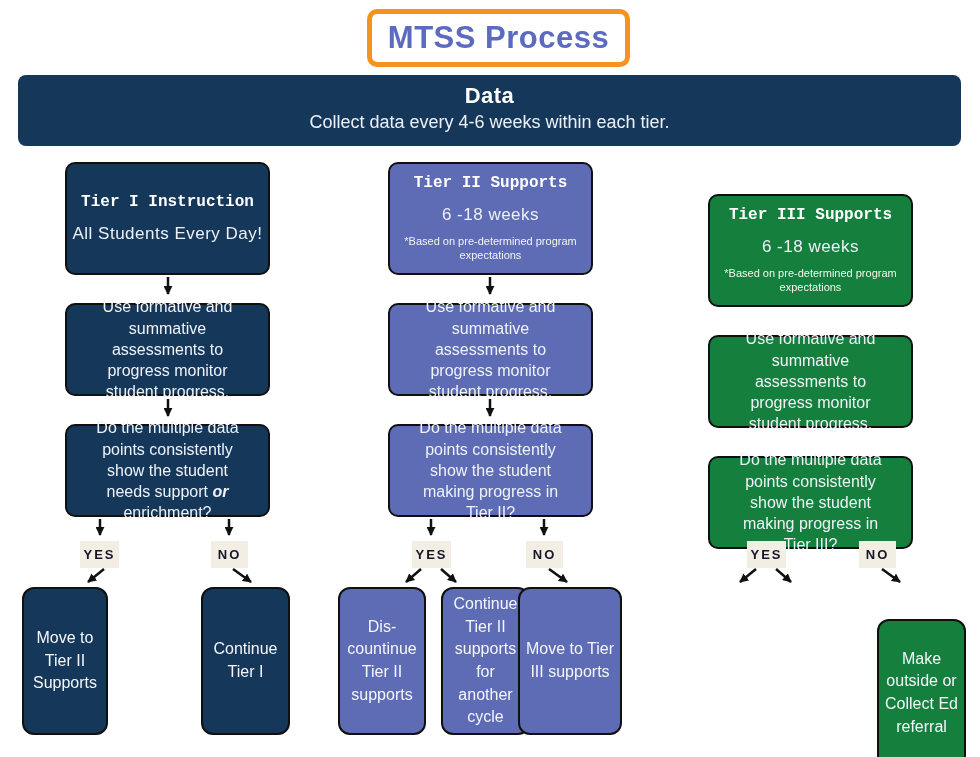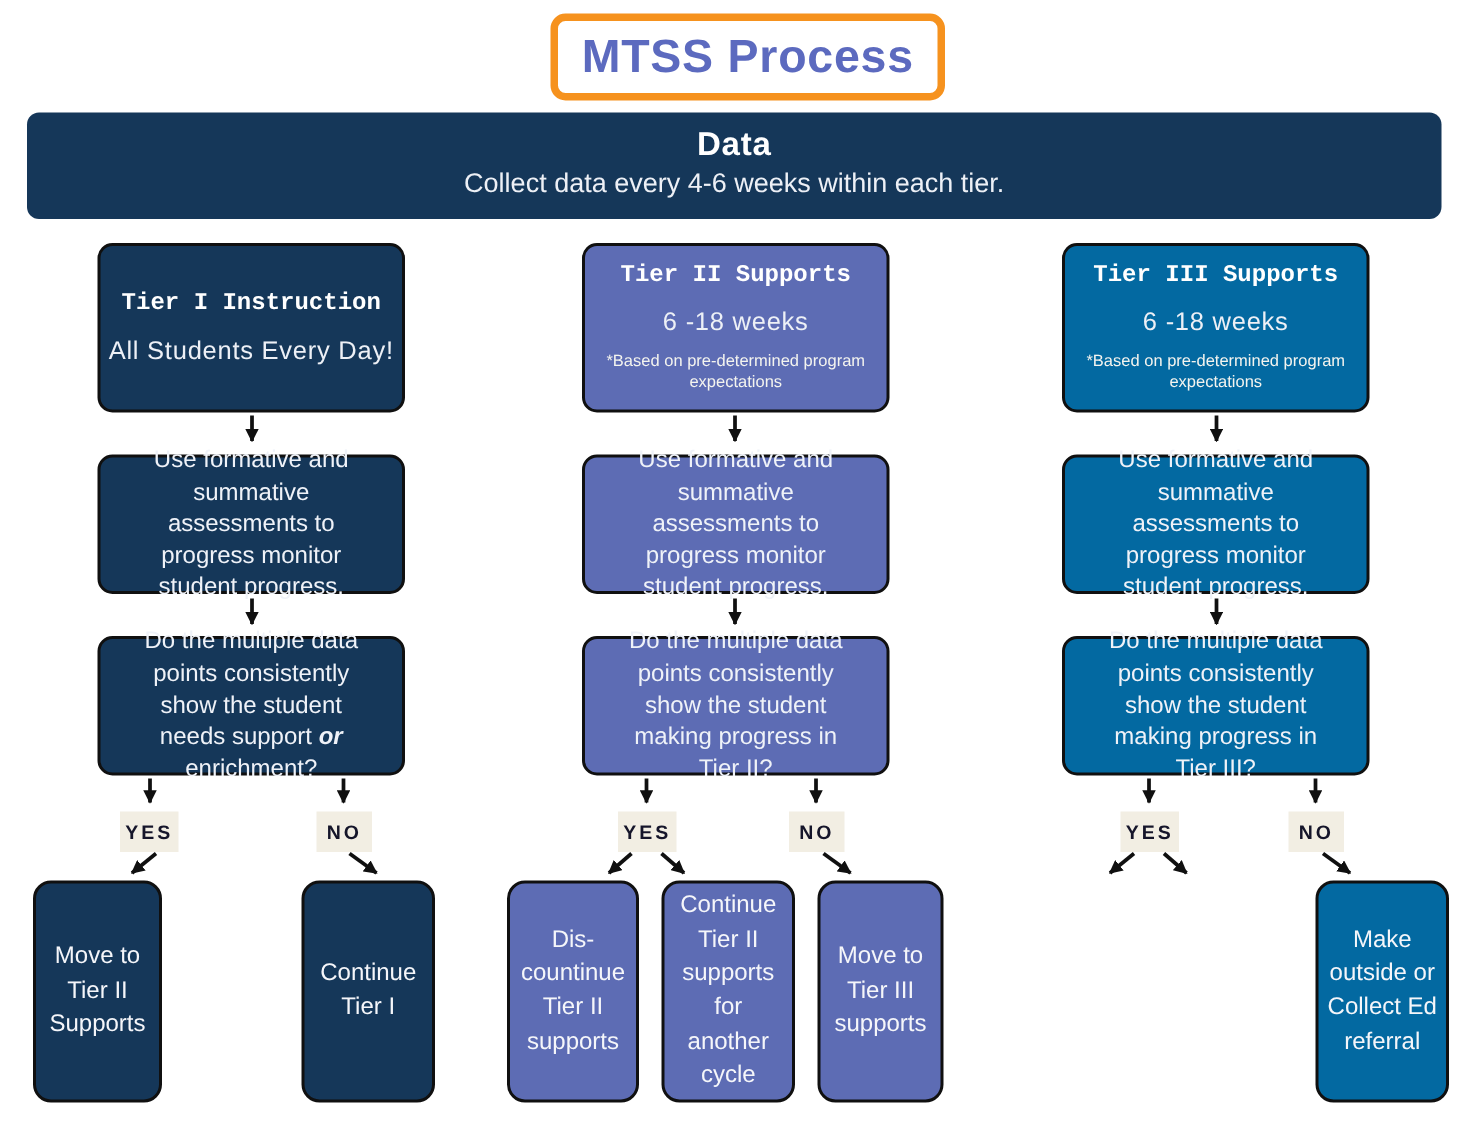--- a/index.html
+++ b/index.html
@@ -22,21 +22,21 @@
   .banner-title{font-size:22px;font-weight:bold;letter-spacing:0.5px;}
   .banner-subtitle{font-size:18px;margin-top:3px;color:#EDF0F6;}
 
   .box{
     position:absolute;box-sizing:border-box;border:2px solid #101010;border-radius:10px;
     display:flex;flex-direction:column;align-items:center;justify-content:center;
     text-align:center;color:#EFF2F8;
   }
   .navy{background:#153759;}
   .purple{background:#5D6CB4;}
-  .orange{background:#0369a1;}
+  .orange{background:#15803d;margin-top:32px;}
 
   .col-a{left:65px;width:205px;}
   .col-b{left:388px;width:205px;}
   .col-c{left:708px;width:205px;}
   .r-header{top:162px;height:113px;}
   .r-assess{top:303px;height:93px;}
   .r-question{top:424px;height:93px;}
 
   .header-title{font-size:16px;font-weight:bold;color:#ffffff;font-family:Liberation Mono, monospace;}
   .header-sub{font-size:17px;margin-top:13px;color:#EDF0F6;letter-spacing:0.5px;}
@@ -134,21 +134,21 @@
     <div class="body-text"><span>Do the multiple data points consistently show the student making progress in Tier II?</span><span class="em-or"></span><span></span></div>
   </div>
   <div class="branch-label" style="left:412px;width:39px;">YES</div>
   <div class="branch-label" style="left:526px;width:37px;">NO</div>
   <div class="box purple outcome" style="left:338px;width:88px;">
     <div>Dis-countinue Tier II supports</div>
   </div>
   <div class="box purple outcome" style="left:441px;width:89px;">
     <div>Continue Tier II supports for another cycle</div>
   </div>
-  <div class="box purple outcome" style="left:545px;width:84px;">
+  <div class="box purple outcome" style="left:518px;width:104px;">
     <div>Move to Tier III supports</div>
   </div>
 
   <div class="box orange col-c r-header">
     <div class="header-title">Tier III Supports</div>
     <div class="header-sub">6 -18  weeks</div>
     <div class="header-note">*Based on pre-determined program expectations</div>
   </div>
   <div class="box orange col-c r-assess">
     <div class="body-text">Use formative and summative assessments to progress monitor student progress.</div>

